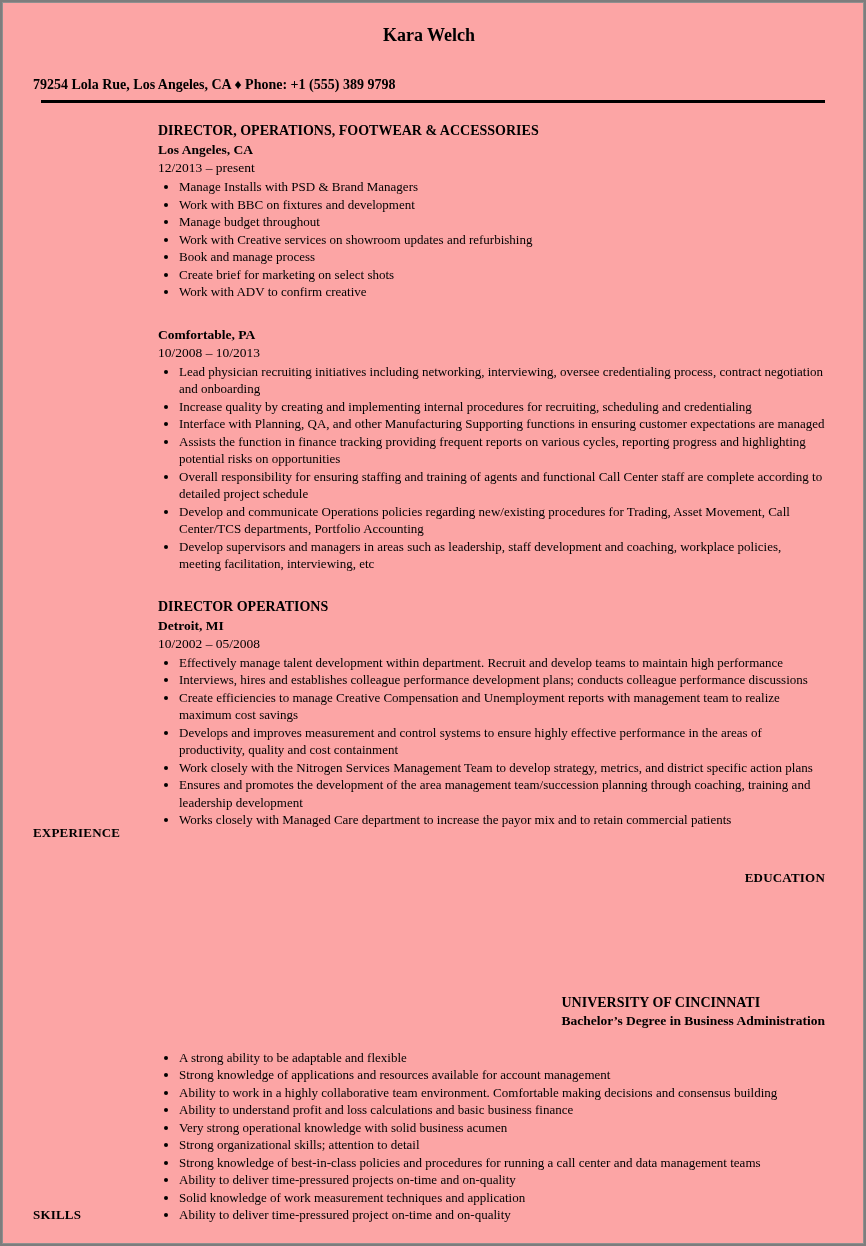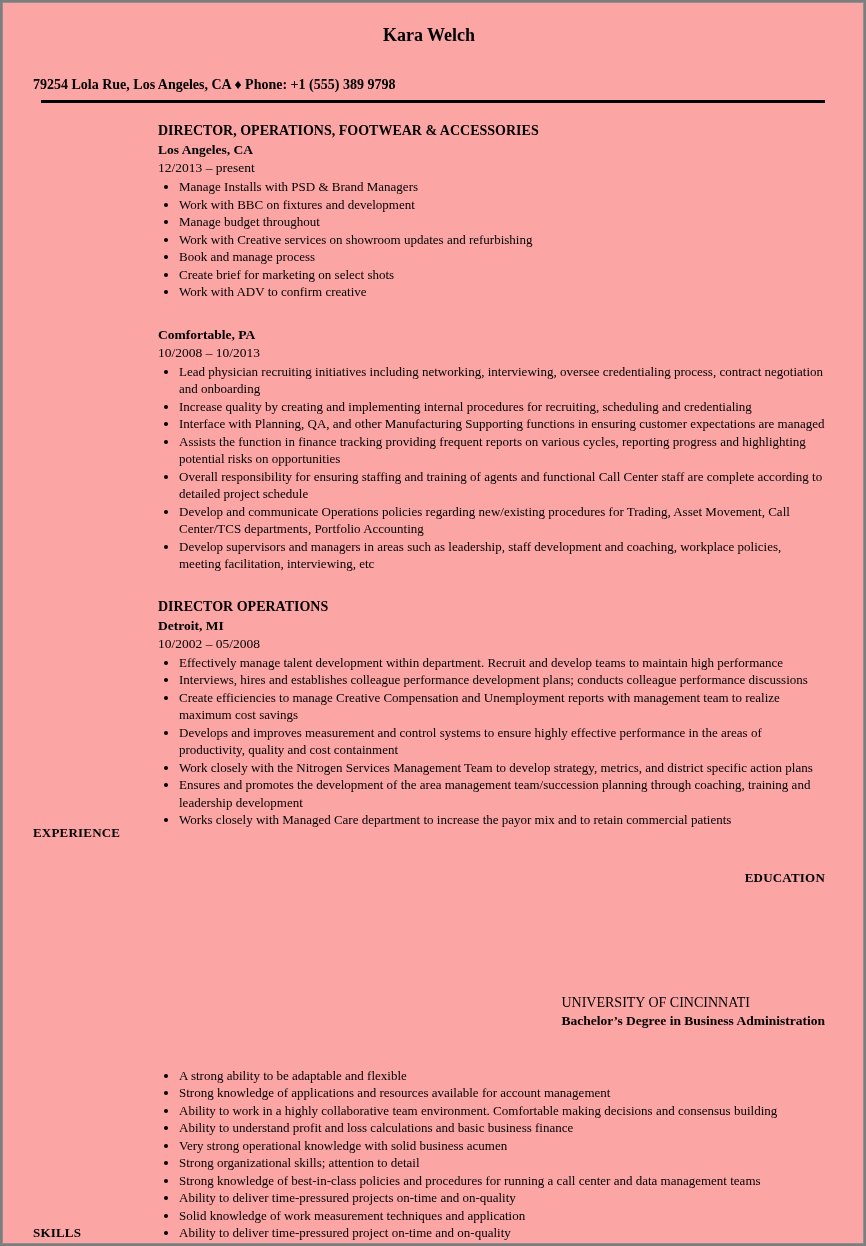--- a/index.html
+++ b/index.html
@@ -25,21 +25,21 @@
   .section-content { flex: 1 1 auto; min-width: 0; }
   .job { margin-bottom: 24px; }
   .job:last-child { margin-bottom: 13px; }
   .job-title { font-weight: bold; font-size: 14px; line-height: 19px; }
   .job-location { font-weight: bold; font-size: 13.5px; line-height: 19px; }
   .job-dates { font-size: 13.5px; line-height: 17px; }
   ul.bullets { margin: 2px 0 0 0; padding: 0 0 0 21px; }
   ul.bullets li { font-size: 13px; line-height: 17.5px; }
   .experience-section { margin-bottom: 26px; }
   .education-section { margin-bottom: 19px; flex-direction: column; }
-  .school { font-weight: normal; font-size: 14px; line-height: 19px; }
+  .school { font-weight: bold; font-size: 14px; line-height: 19px; }
   .degree { font-weight: bold; font-size: 13.5px; line-height: 18px; }
 </style>
 </head>
 <body>
 
 <div class="page">
   <div class="sheet">
 
     <div>
       <div class="name">Kara Welch</div>
@@ -122,21 +122,21 @@
       <div class="section-label">EDUCATION</div>
       <div class="section-content">
         <div class="school">UNIVERSITY OF CINCINNATI</div>
         <div class="degree">Bachelor’s Degree in Business Administration</div>
       </div>
     </div>
 
     <div class="section-row skills-section">
       <div class="section-label">SKILLS</div>
       <div class="section-content">
-        <ul class="bullets" style="margin-top:18px;">
+        <ul class="bullets" style="margin-top:0;">
 
             <li>A strong ability to be adaptable and flexible</li>
 
             <li>Strong knowledge of applications and resources available for account management</li>
 
             <li>Ability to work in a highly collaborative team environment. Comfortable making decisions and consensus building</li>
 
             <li>Ability to understand profit and loss calculations and basic business finance</li>
 
             <li>Very strong operational knowledge with solid business acumen</li>

